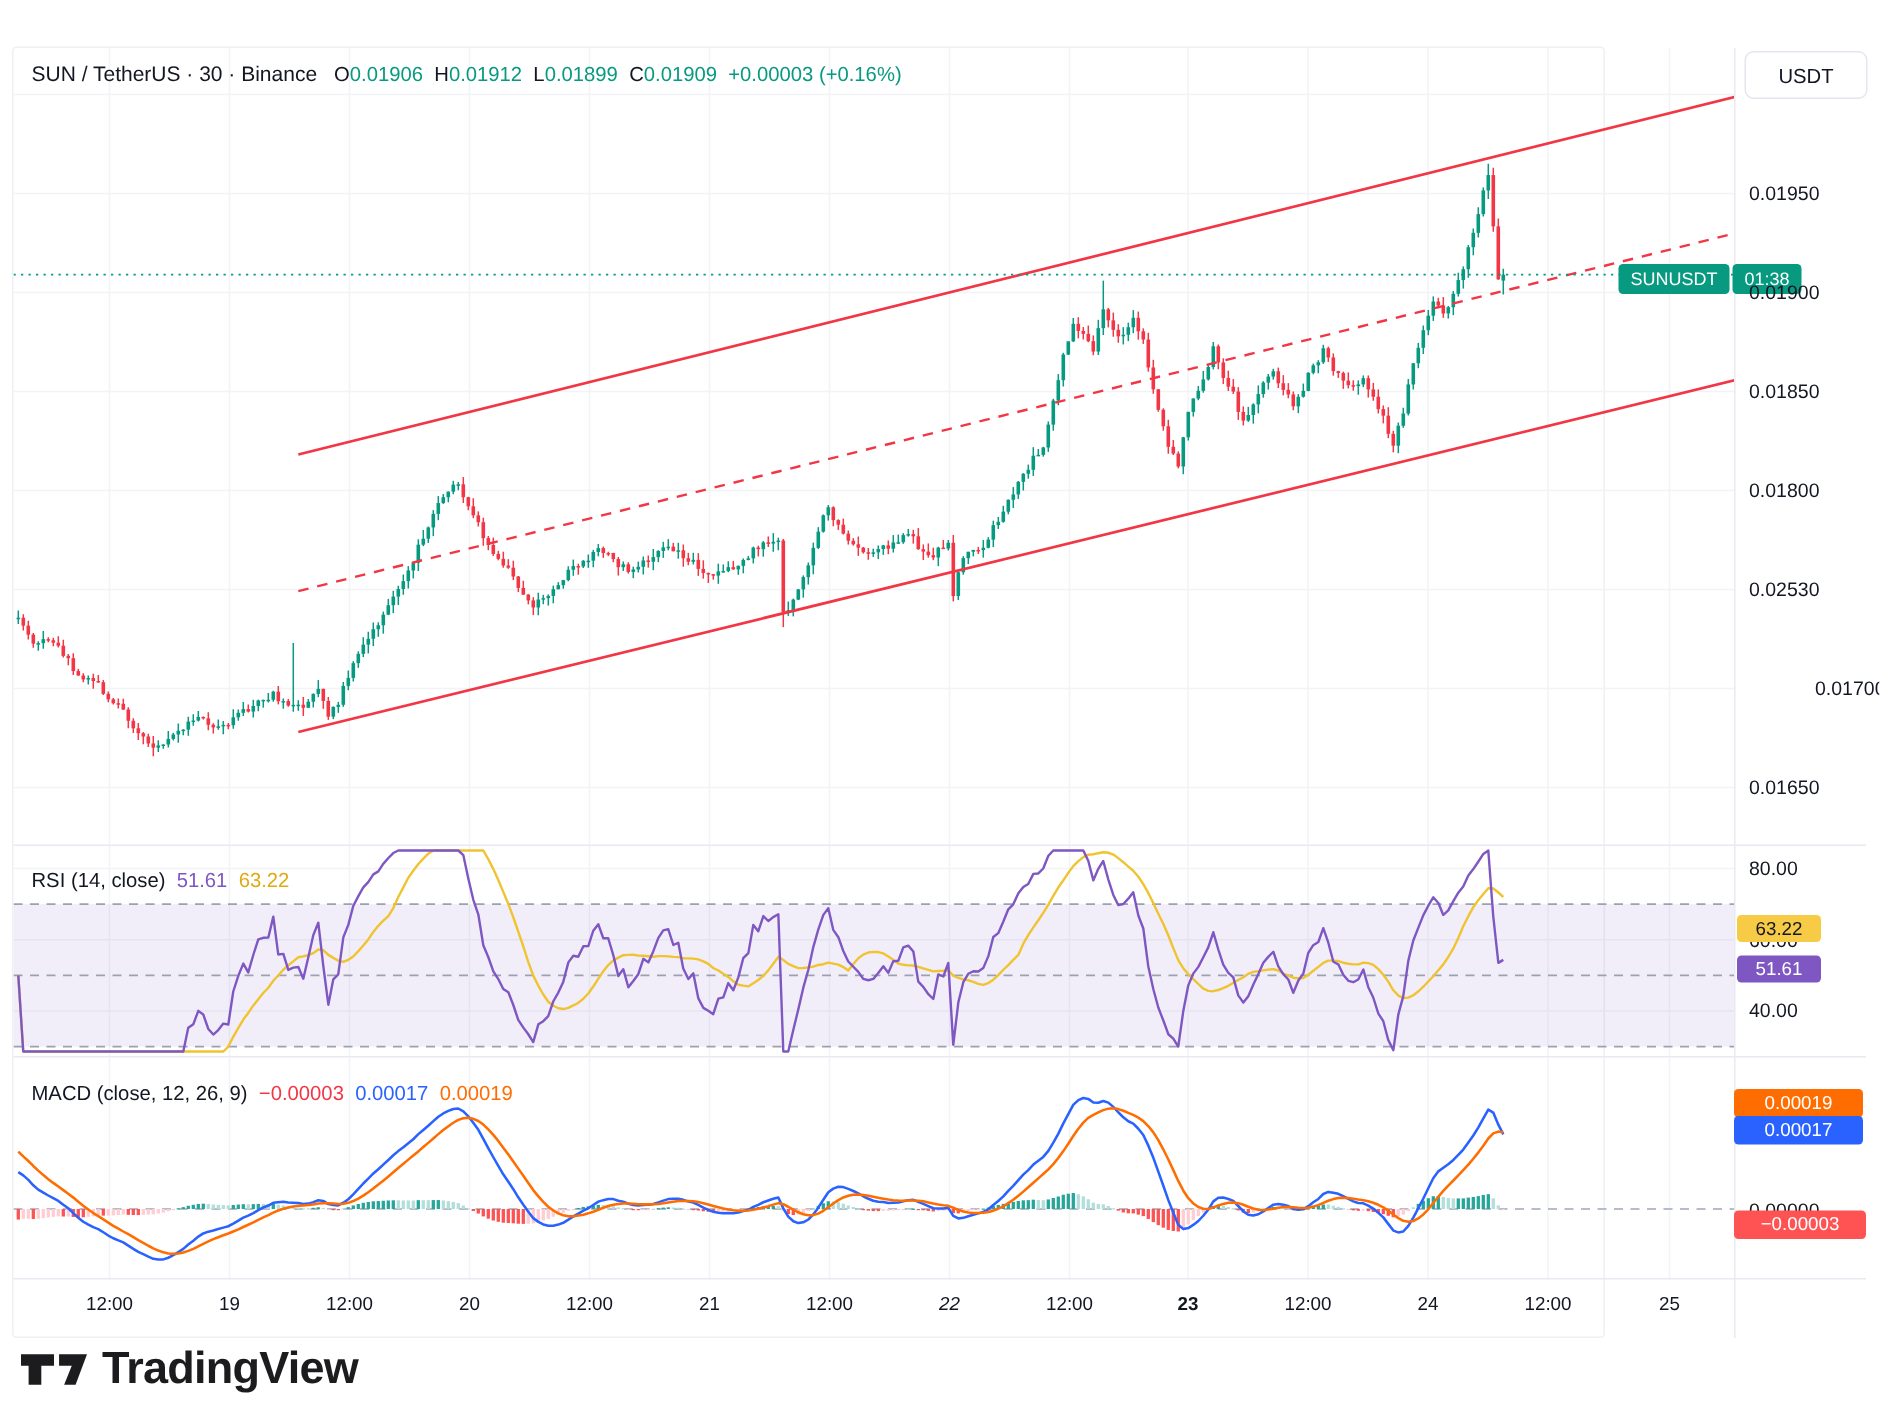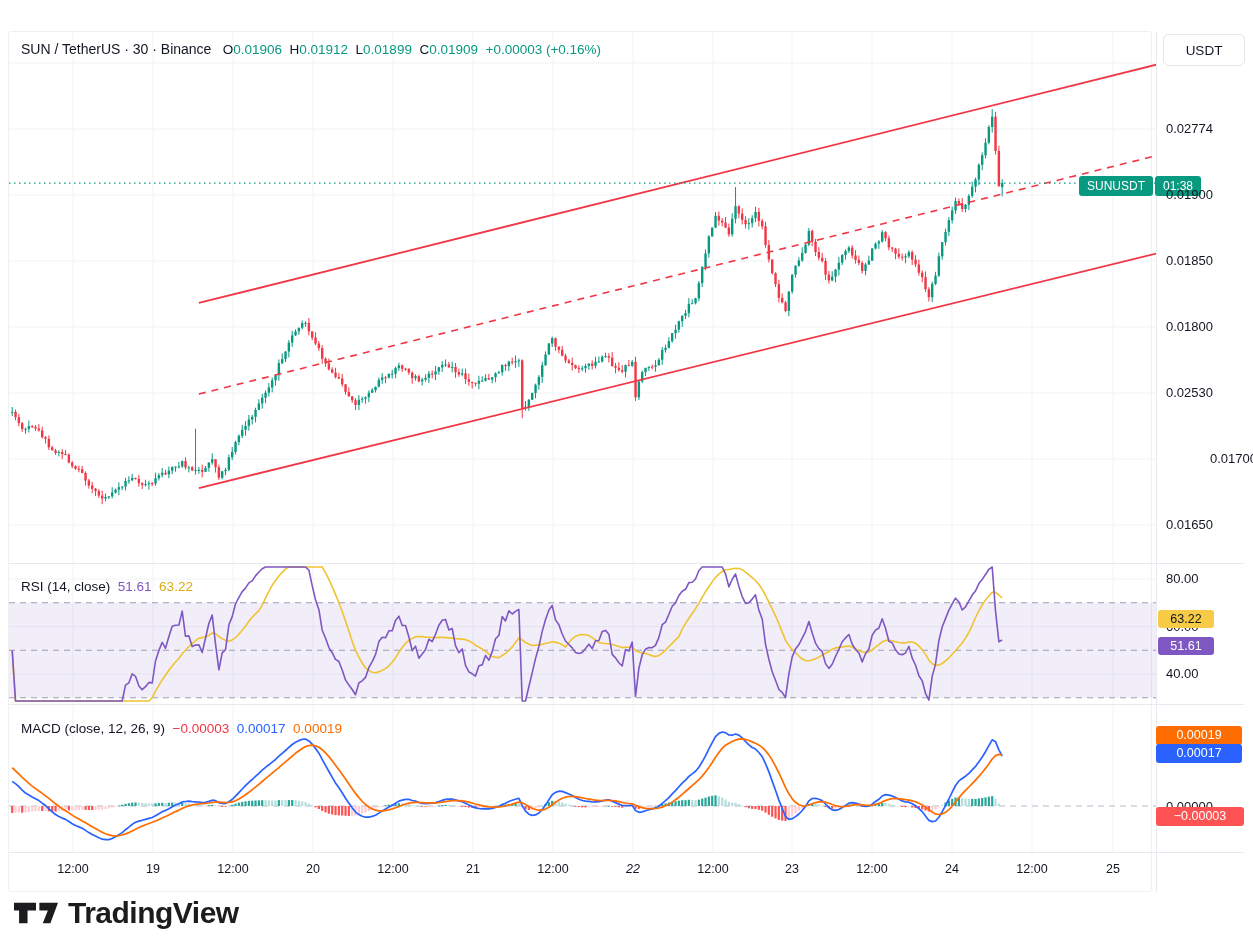--- a/index.html
+++ b/index.html
@@ -1,35 +1,35 @@
 <!DOCTYPE html>
 <html><head>
 <meta charset="utf-8">
 <style>
   html,body{margin:0;padding:0;background:#fff;}
   .page{position:relative;width:1253px;height:952px;background:#fff;overflow:hidden;
         font-family:"Liberation Sans",sans-serif;color:#131722;}
   .attribution{position:absolute;left:14px;top:9px;font-size:13.5px;color:#131722;}
-  .chart{position:absolute;left:8px;top:31px;width:1144px;height:861px;background:#fff;
+  .chart{position:absolute;left:8px;top:31px;width:1062px;height:861px;background:#fff;
          border:1px solid #eef0f4;box-sizing:border-box;border-radius:3px;padding-left:12px;}
   .chart svg{position:absolute;left:0;display:block;}
   #main-svg{top:0;}
   #rsi-svg{top:532px;}
   #macd-svg{top:673px;}
   .hsep{position:absolute;left:0;width:1235px;height:1px;background:#e7eaf0;}
   .vsep{position:absolute;top:0;left:1147px;width:1px;height:860px;background:#e7eaf0;}
   .legend{position:absolute;left:12px;font-size:13.5px;white-space:nowrap;}
   .legend .sym{font-size:14px;color:#131722;}
   .legend .lbl{color:#131722;}
   .up{color:#089981;} .dn{color:#f23645;} .blu{color:#2962ff;} .org{color:#ff6d00;}
   .pur{color:#7e57c2;} .yel{color:#dfaa13;}
   .scale-label{position:absolute;left:1157px;width:78px;font-size:13px;color:#131722;height:18px;line-height:18px;}
   .time-label{position:absolute;top:830px;width:48px;margin-left:-24px;text-align:center;
               font-size:12.5px;color:#131722;font-weight:500;}
-  .time-label.bold{font-weight:400;}
+  .time-label.bold{font-weight:700;}
   .usdt-btn{position:absolute;left:1154px;top:2px;width:80px;height:30px;border:1px solid #e3e6ec;
             border-radius:6px;background:#fff;font-size:13.5px;display:flex;align-items:center;
             justify-content:center;color:#131722;}
   .sym-badge{position:absolute;left:1070px;top:144px;height:20px;display:flex;gap:2px;font-size:12px;color:#fff;}
   .sym-badge .part{background:#089981;border-radius:3px;display:flex;align-items:center;padding:0 8px;}
   .badge{position:absolute;border-radius:3px;font-size:12.5px;height:18px;line-height:18px;
          text-align:center;color:#fff;}
   .footer{position:absolute;left:14px;top:896px;display:flex;align-items:center;gap:10px;}
   .footer .brand{font-size:30px;font-weight:800;color:#1c1c1f;letter-spacing:-0.5px;}
 </style>
@@ -1036,21 +1036,21 @@
 
     <div class="usdt-btn">USDT</div>
 
     <div id="price-scale-col" style="position:absolute;left:1148px;top:0;width:88px;height:820px;"></div>
     <div id="time-scale-row" style="position:absolute;left:0;top:821px;width:1147px;height:39px;"></div>
 
     <div class="sym-badge">
       <span class="part">SUNUSDT</span>
       <span class="part">01:38</span>
     </div>
-  <div class="scale-label" style="top: 88px;">0.02774</div>
+  <div class="scale-label" style="top: 88px;">0.01950</div>
       <div class="scale-label" style="top: 154px;">0.01900</div>
       <div class="scale-label" style="top: 220px;">0.01850</div>
       <div class="scale-label" style="top: 286px;">0.01800</div>
       <div class="scale-label" style="top: 352px;">0.02530</div>
       <div class="scale-label" style="top: 418px; margin-left: 44px;">0.01700</div>
       <div class="scale-label" style="top: 484px;">0.01650</div>
       <div class="scale-label" style="top: 538px;">80.00</div>
       <div class="scale-label" style="top: 585.5px;">60.00</div>
       <div class="scale-label" style="top: 633px;">40.00</div>
       <div class="scale-label" style="top: 766px;">0.00000</div>

